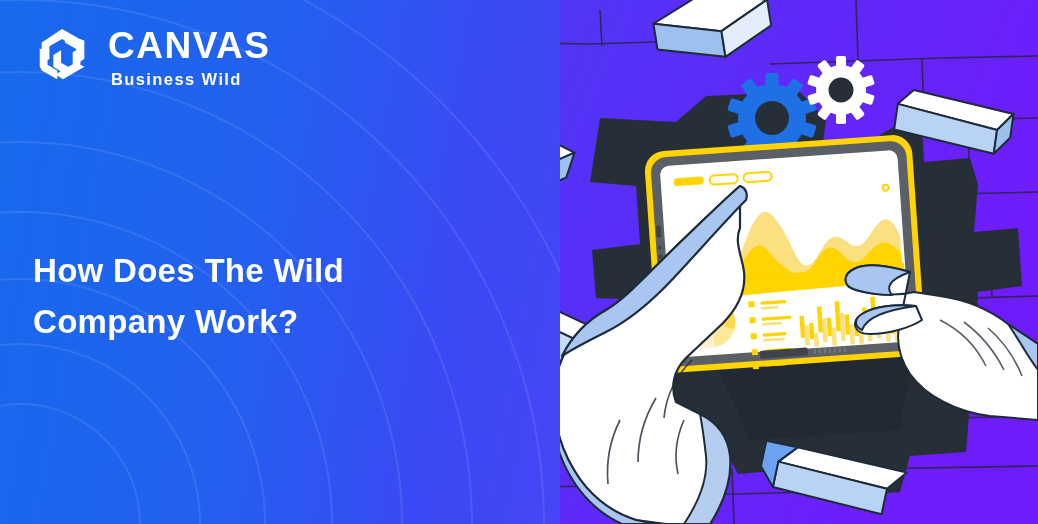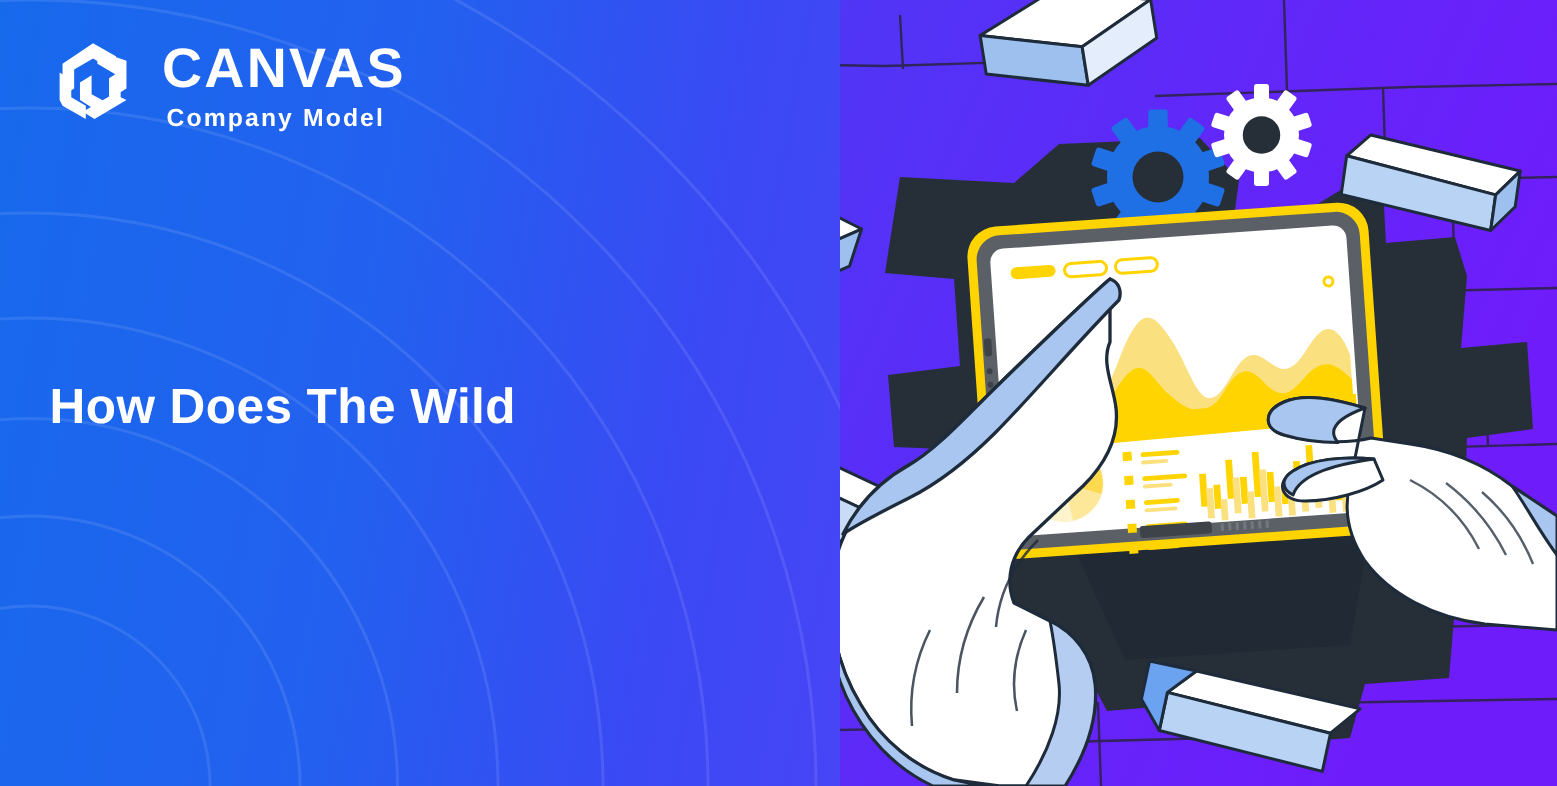--- a/index.html
+++ b/index.html
@@ -381,22 +381,23 @@
         <g fill="#ffffff">
           <path d="M31 3 L47 12 L42 20 L31 13.5 L18 21 L18 34 L10 39 L10 17 Z"></path>
           <path d="M54 15 L54 34 L46 39 L46 24 L34 17 L34 8 Z"></path>
           <path d="M54 42 L32 55 L24 50 L42 39.5 L42 27 L50 22 L50 40 Z"></path>
           <path d="M10 46 L26 55 L26 46 L16 40 L16 28 L8 23 L8 42 Z"></path>
           <path d="M22 30 L30 25 L30 38 L41 44 L33 49 L22 42 Z"></path>
         </g>
       </svg>
       <div class="logo-text">
         <span class="logo-title">CANVAS</span>
-        <span class="logo-sub">Company Model</span>
+        <span class="logo-sub">Business Wild</span>
       </div>
     </div>
 
     <h1 class="headline">
       <span class="l1">How Does The Wild</span>
+      <span class="l2">Company Work?</span>
     </h1>
   </div>
 
 </div>
 
 </body></html>

